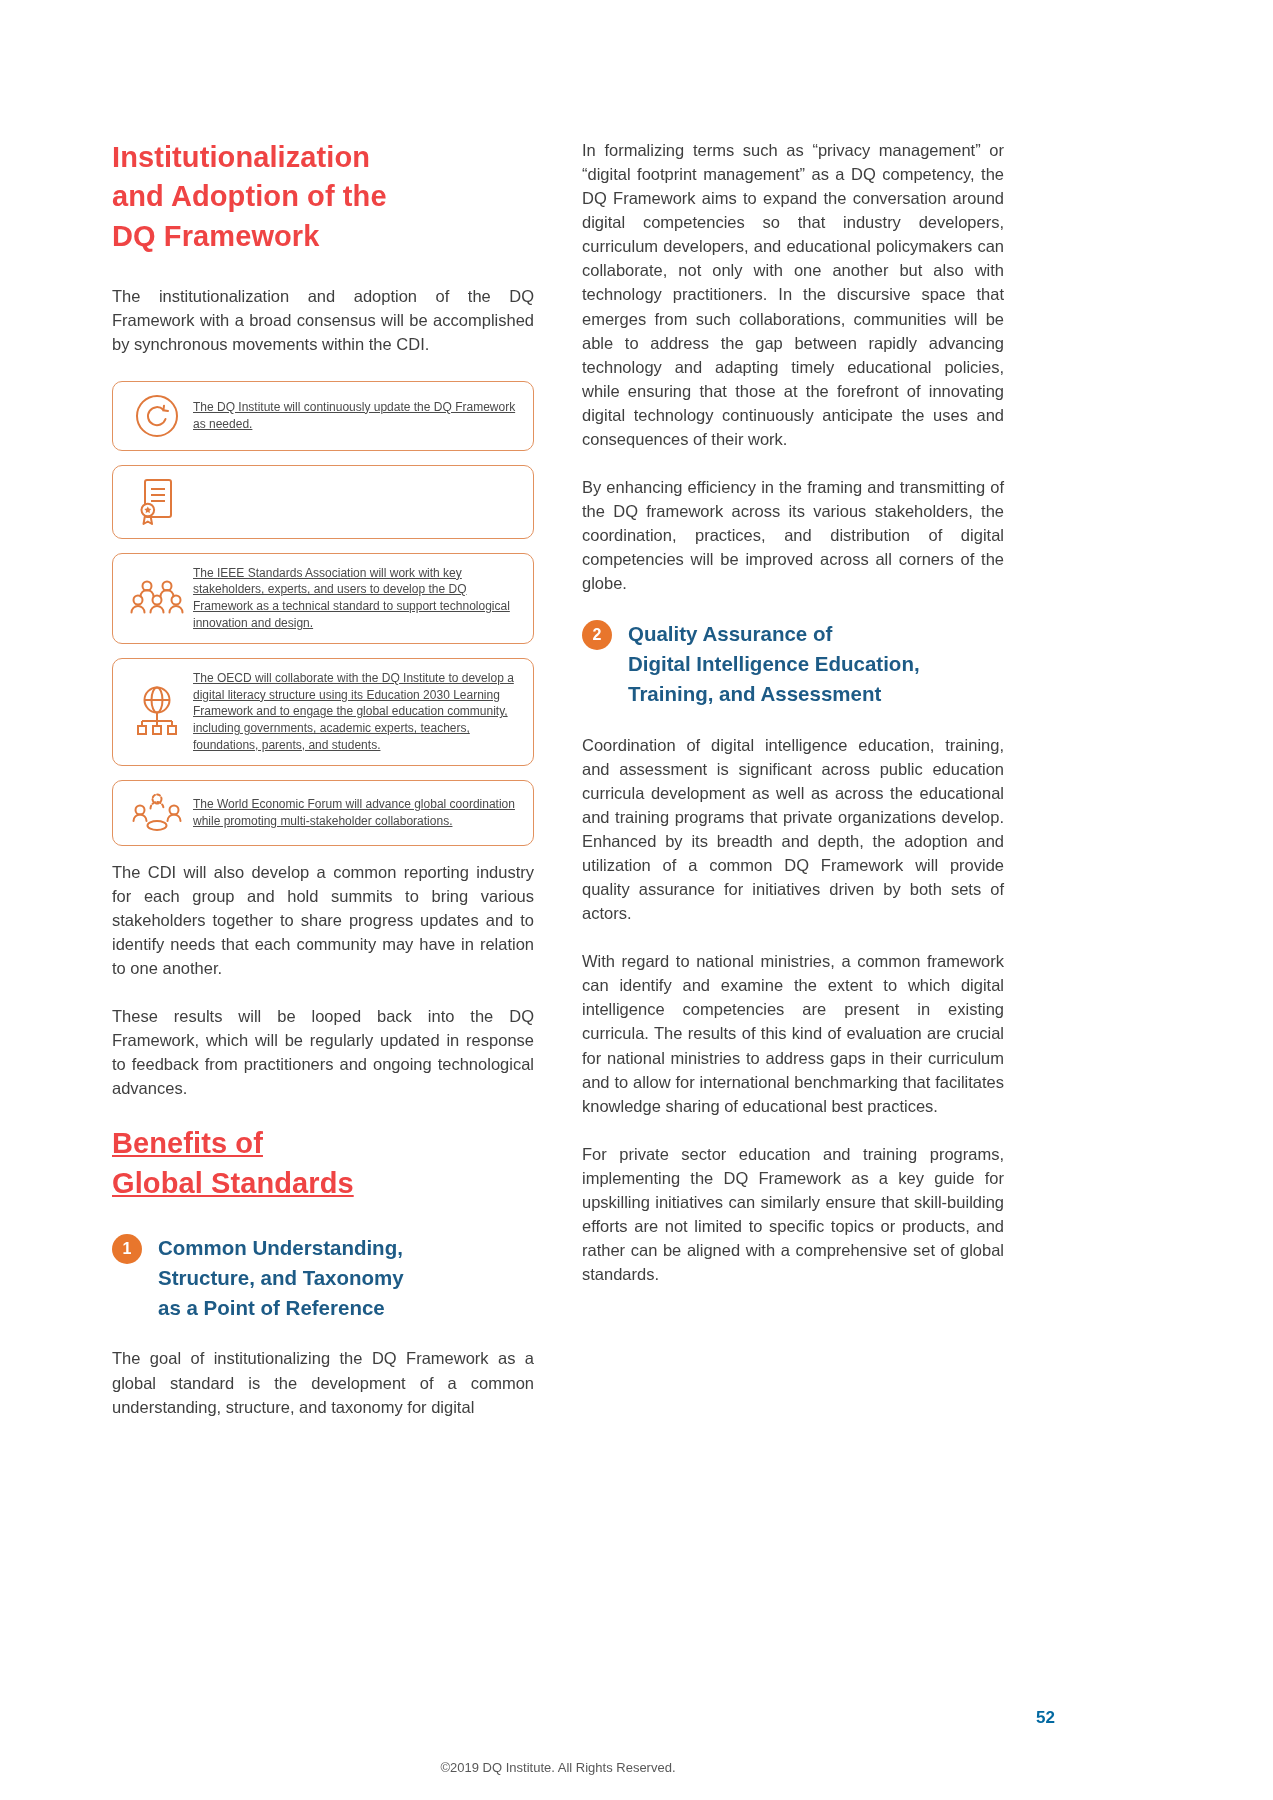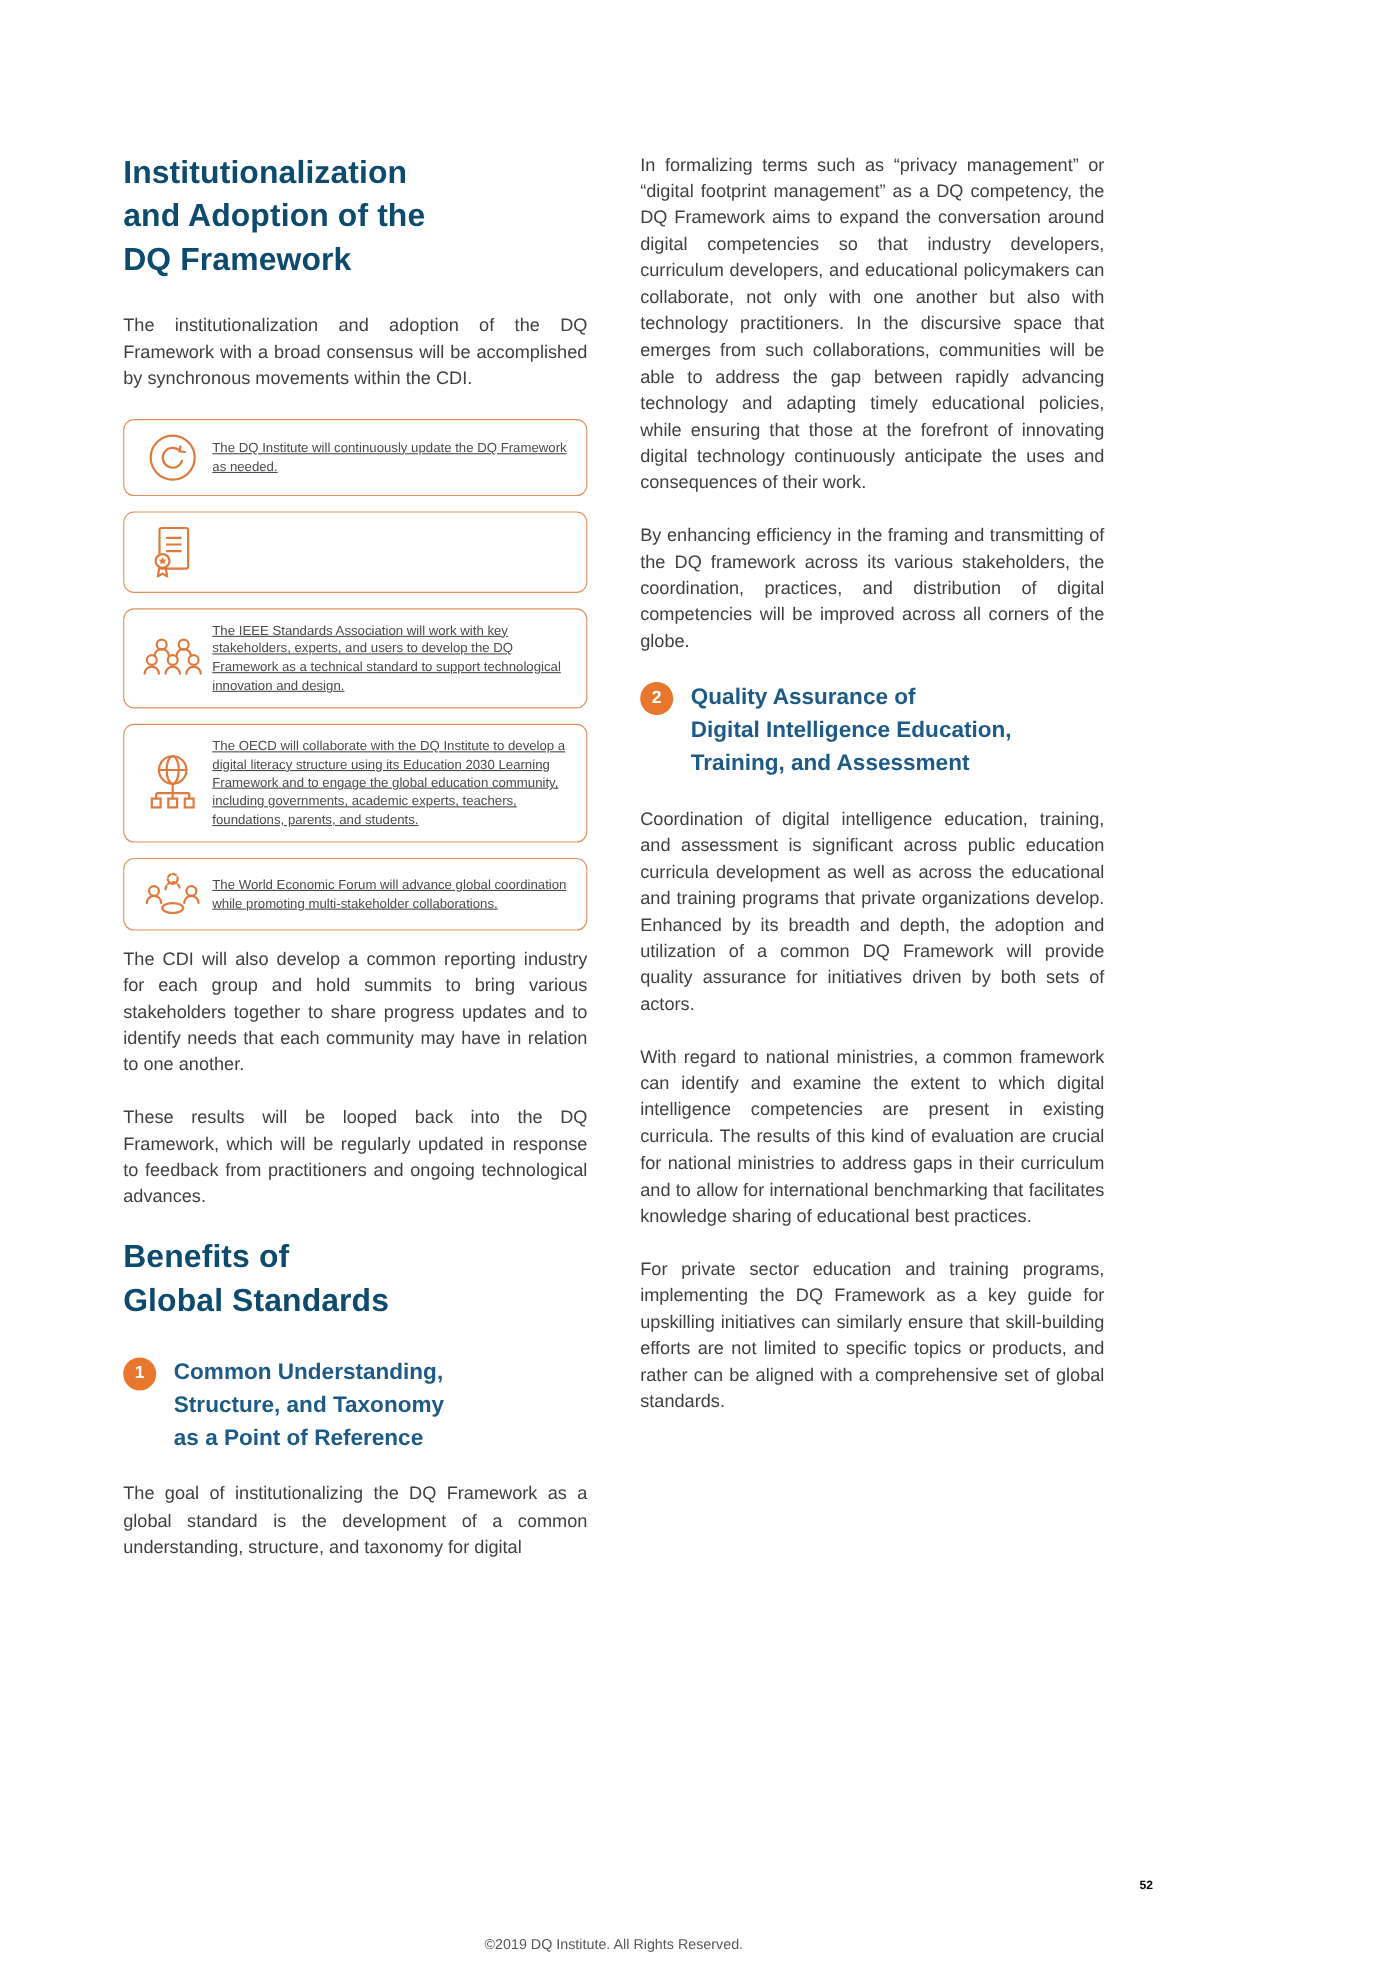--- a/index.html
+++ b/index.html
@@ -17,29 +17,29 @@
     position: absolute;
     left: 112px;
     top: 138px;
     width: 892px;
     display: flex;
     gap: 48px;
   }
   .col { width: 422px; flex: 0 0 422px; }
 
   .h1 {
-    color: #0c4a6e;
+    color: #ef4444;
     font-size: 29px;
     font-weight: bold;
     line-height: 1.36;
     margin: 0 0 28px 0;
     white-space: pre-line;
     letter-spacing: 0.1px;
   }
-  .h1.benefits { margin-bottom: 30px; }
+  .h1.benefits { margin-bottom: 30px; text-decoration: underline; }
 
   p.body {
     font-size: 16.5px;
     line-height: 1.46;
     text-align: justify;
     margin: 0 0 24px 0;
     color: #3f3f3f;
   }
 
   .boxes { margin: 2px 0 10px 0; }
@@ -91,23 +91,23 @@
     font-size: 20.5px;
     font-weight: bold;
     line-height: 1.45;
     white-space: pre-line;
   }
 
   .pagenum {
     position: absolute;
     left: 1036px;
     top: 1708px;
-    font-size: 11px;
-    font-weight: bold;
-    color: #000000;
+    font-size: 17px;
+    font-weight: bold;
+    color: #0369a1;
   }
   .footer {
     position: absolute;
     left: 112px;
     top: 1760px;
     width: 892px;
     text-align: center;
     font-size: 13px;
     color: #585858;
   }

